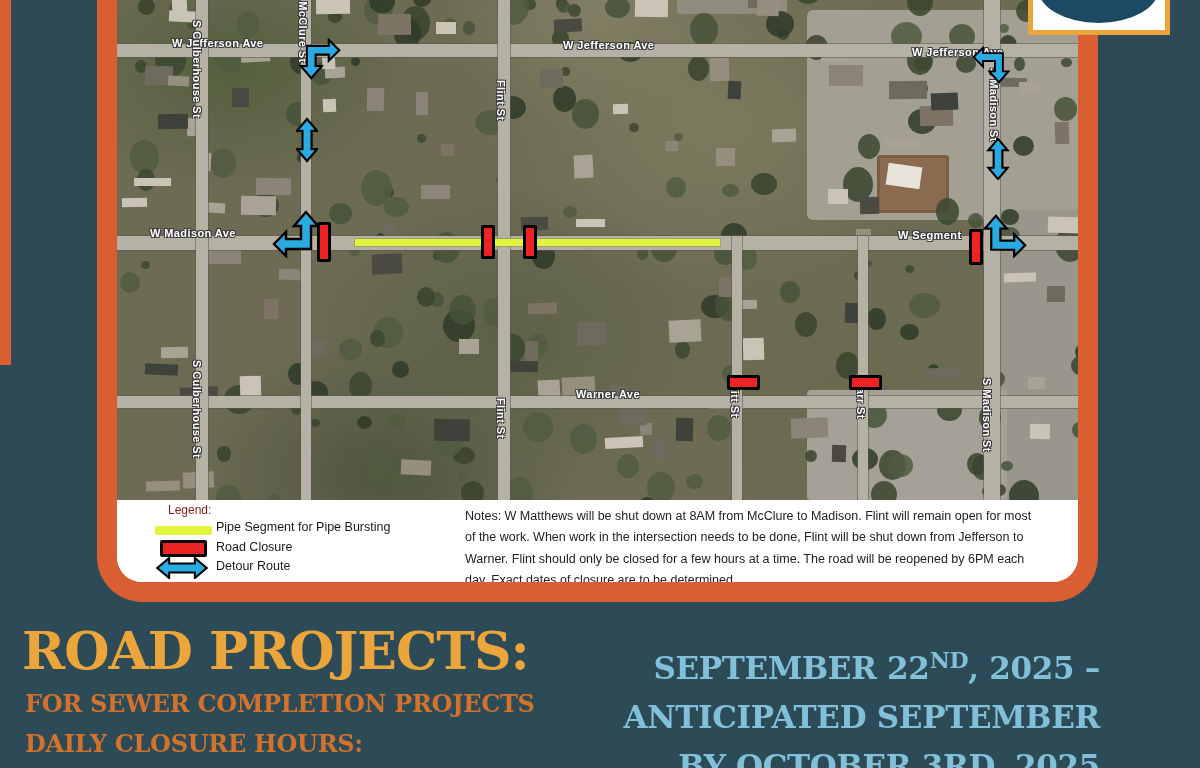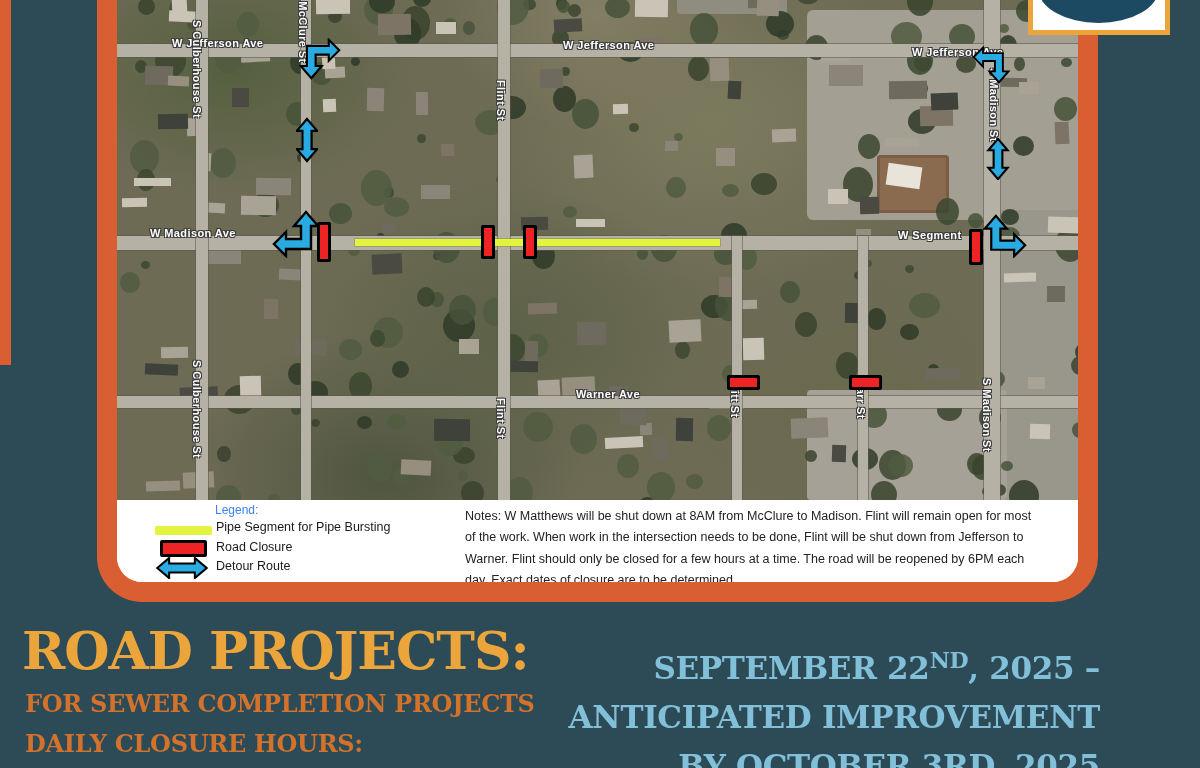--- a/index.html
+++ b/index.html
@@ -48,21 +48,21 @@
   }
   .vlabel{writing-mode:vertical-lr;text-orientation:mixed;}
   
   .pipe-line{position:absolute;background:var(--pipe-yellow,#e3f43e);box-shadow:0 0 0 1px rgba(120,130,0,.35);}
   .closure{position:absolute;background:var(--closure-red,#ee2424);border:3px solid #000;box-sizing:border-box;border-radius:2px;}
   .arrow{position:absolute;}
   .arrow svg{display:block;width:100%;height:100%;}
   .arrow path{fill:var(--detour-blue,#29abe2);stroke:#000;stroke-width:2.4;stroke-linejoin:miter;}
   
   .band{position:absolute;left:0;top:540px;width:961px;height:82px;background:#fff;}
-  .legend-title{position:absolute;left:51px;top:3px;font-size:12px;color:#3b82f6;margin-left:47px;}
+  .legend-title{position:absolute;left:51px;top:3px;font-size:12px;color:#7f1d1d;}
   .legend-row-label{position:absolute;font-size:12.5px;color:#1a1a1a;white-space:nowrap;}
   .sw-pipe{position:absolute;left:38px;top:26px;width:57px;height:9px;background:var(--pipe-yellow,#e3f43e);border-radius:2px;}
   .sw-closure{position:absolute;left:43px;top:40px;width:47px;height:17px;background:var(--closure-red,#ee2424);border:3px solid #000;box-sizing:border-box;border-radius:2px;}
   .sw-detour{position:absolute;left:35px;top:57px;width:60px;height:22px;}
   .sw-detour path{fill:var(--detour-blue,#29abe2);stroke:#000;stroke-width:2.2;stroke-linejoin:miter;}
   .notes{
     position:absolute;left:348px;top:6px;width:568px;
     font-size:12.5px;line-height:1.7;color:#222;
   }
   
@@ -457,15 +457,15 @@
 
 <div class="logo-box">
   <div class="logo-circle"></div>
 </div>
 
 <div class="footer-title">ROAD PROJECTS:</div>
 <div class="footer-sub1">FOR SEWER COMPLETION PROJECTS</div>
 <div class="footer-sub2">DAILY CLOSURE HOURS:</div>
 <div class="dates">
   <div><span>SEPTEMBER 22</span><sup>ND</sup><span>, 2025 –</span></div>
-  <div>ANTICIPATED IMPROVEMENT</div>
+  <div>ANTICIPATED SEPTEMBER</div>
   <div>BY OCTOBER 3RD, 2025</div>
 </div>
 
 </body></html>

